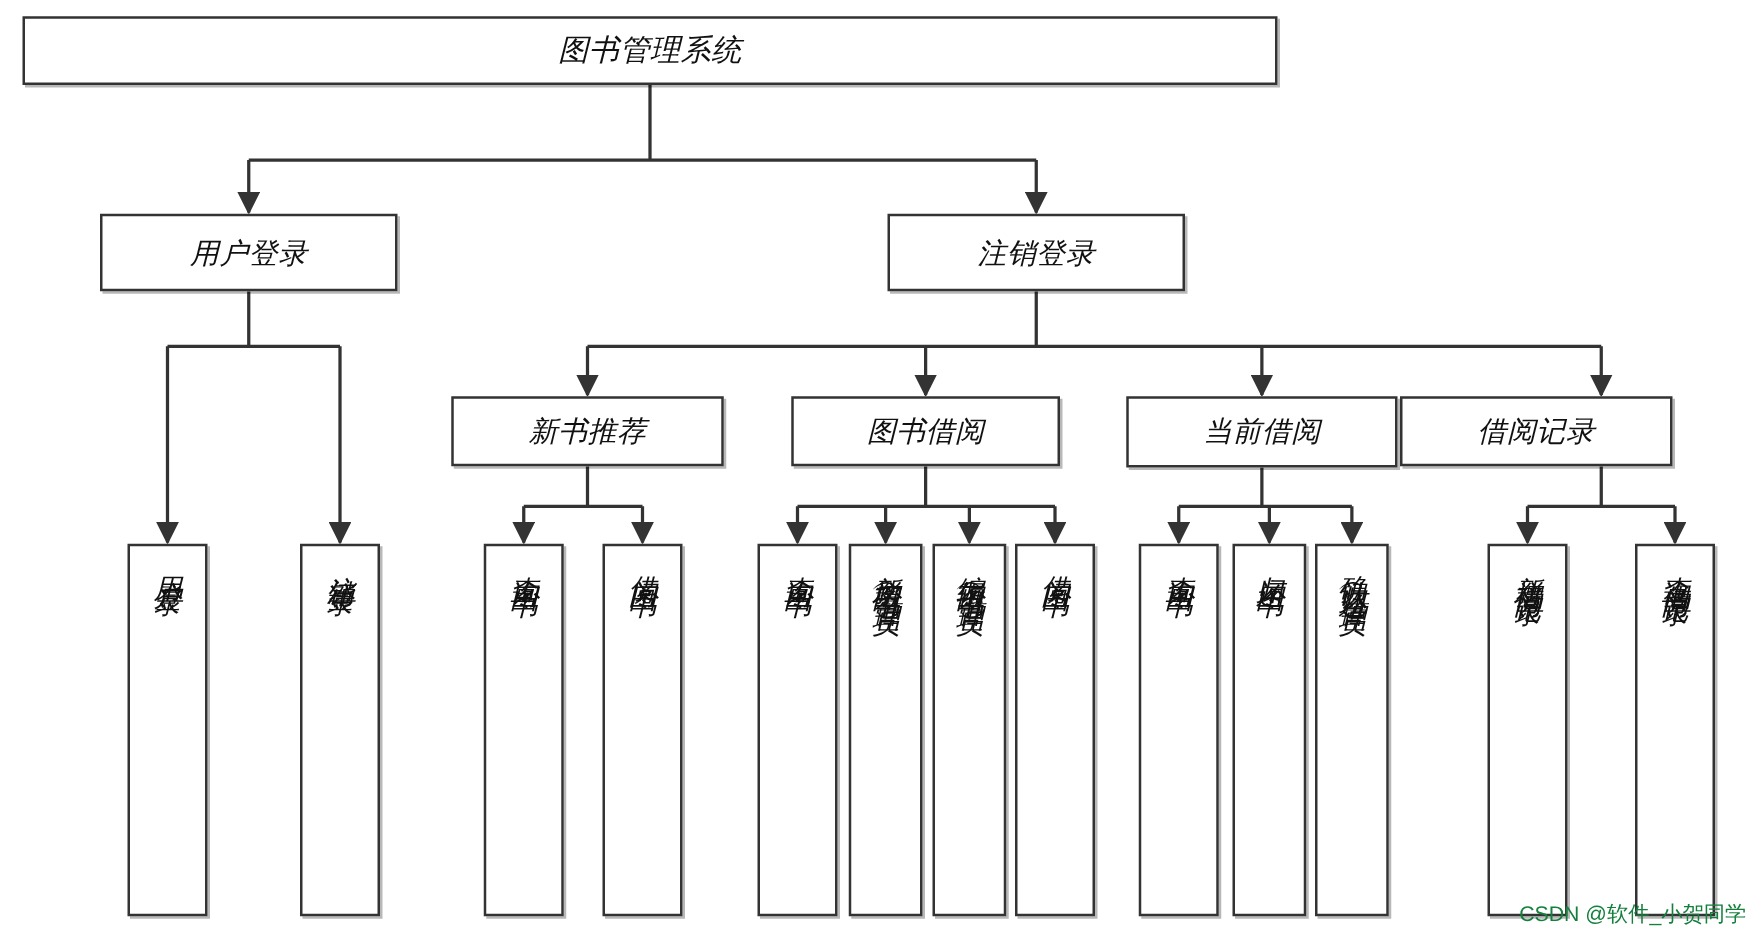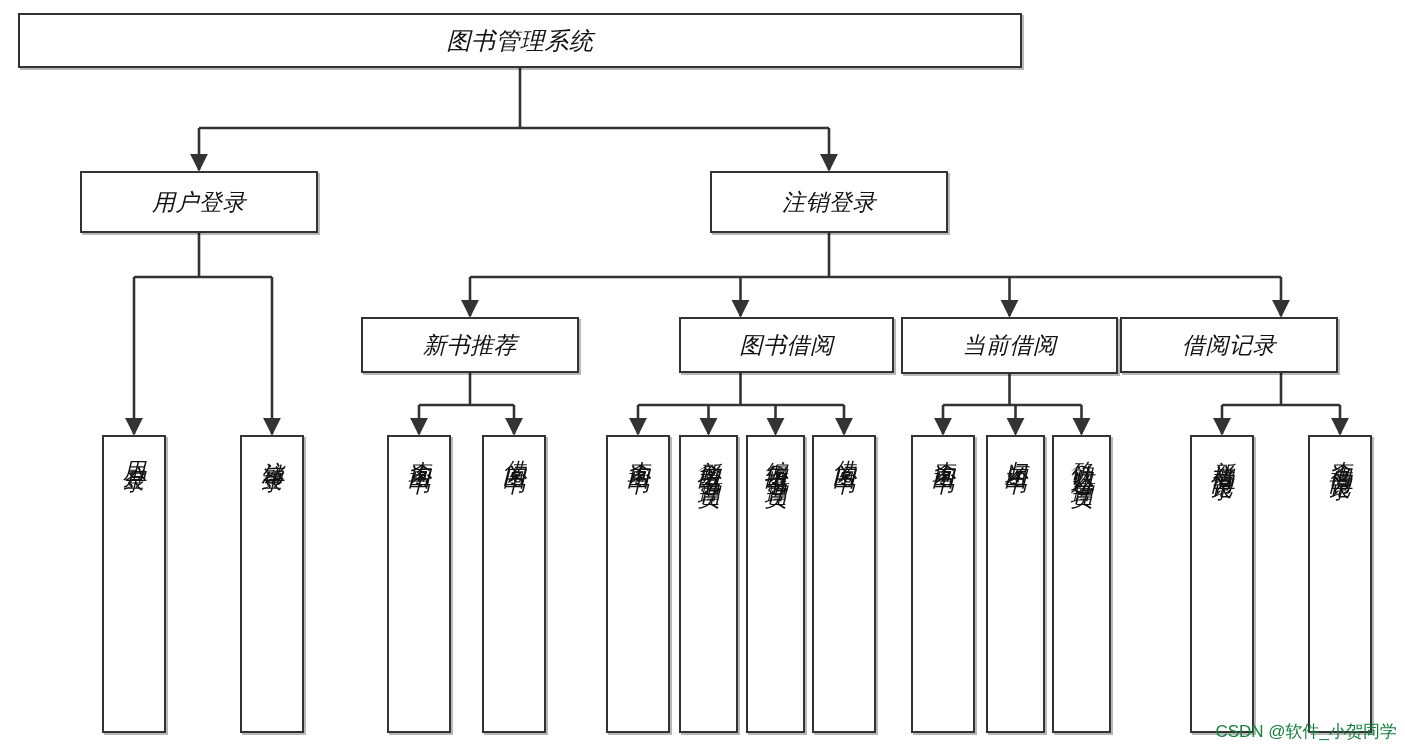--- a/index.html
+++ b/index.html
@@ -131,21 +131,21 @@
       </div>
       <div class="node horiz" style="left: 80px; top: 171px; width: 238px; height: 62px;">
         <span class="node-label">用户登录</span>
       </div>
       <div class="node horiz" style="left: 710px; top: 171px; width: 238px; height: 62px;">
         <span class="node-label">注销登录</span>
       </div>
       <div class="node horiz" style="left: 361px; top: 317px; width: 218px; height: 56px;">
         <span class="node-label">新书推荐</span>
       </div>
-      <div class="node horiz" style="left: 633px; top: 317px; width: 215px; height: 56px; margin-left: 46px;">
+      <div class="node horiz" style="left: 633px; top: 317px; width: 215px; height: 56px;">
         <span class="node-label">图书借阅</span>
       </div>
       <div class="node horiz" style="left: 901px; top: 317px; width: 217px; height: 57px;">
         <span class="node-label">当前借阅</span>
       </div>
       <div class="node horiz" style="left: 1120px; top: 317px; width: 218px; height: 56px;">
         <span class="node-label">借阅记录</span>
       </div>
       <div class="node vert" style="left: 102px; top: 435px; width: 64px; height: 298px;">
         <span class="node-label">用户登录</span>

